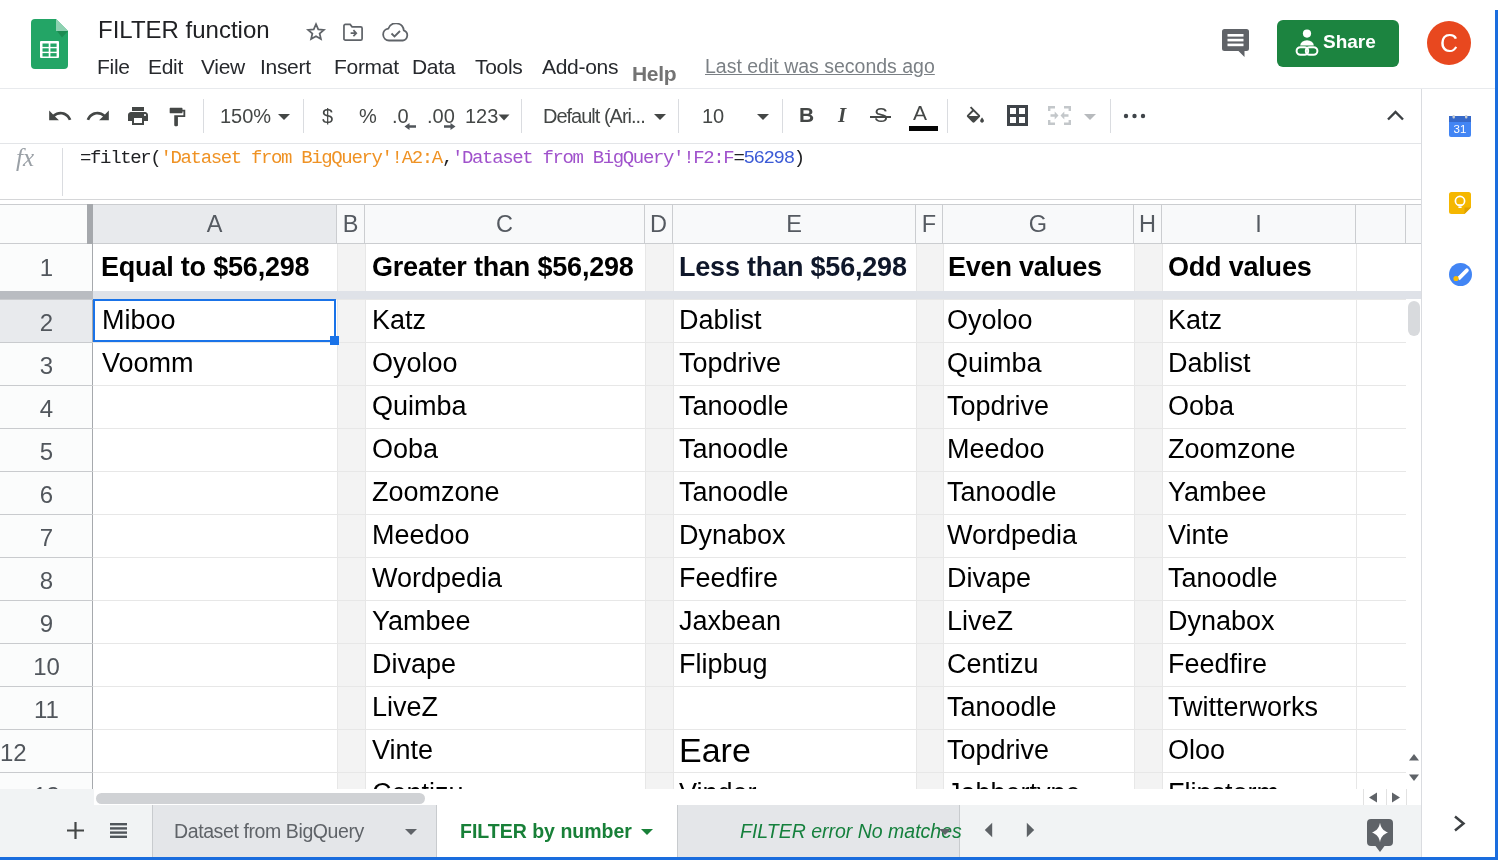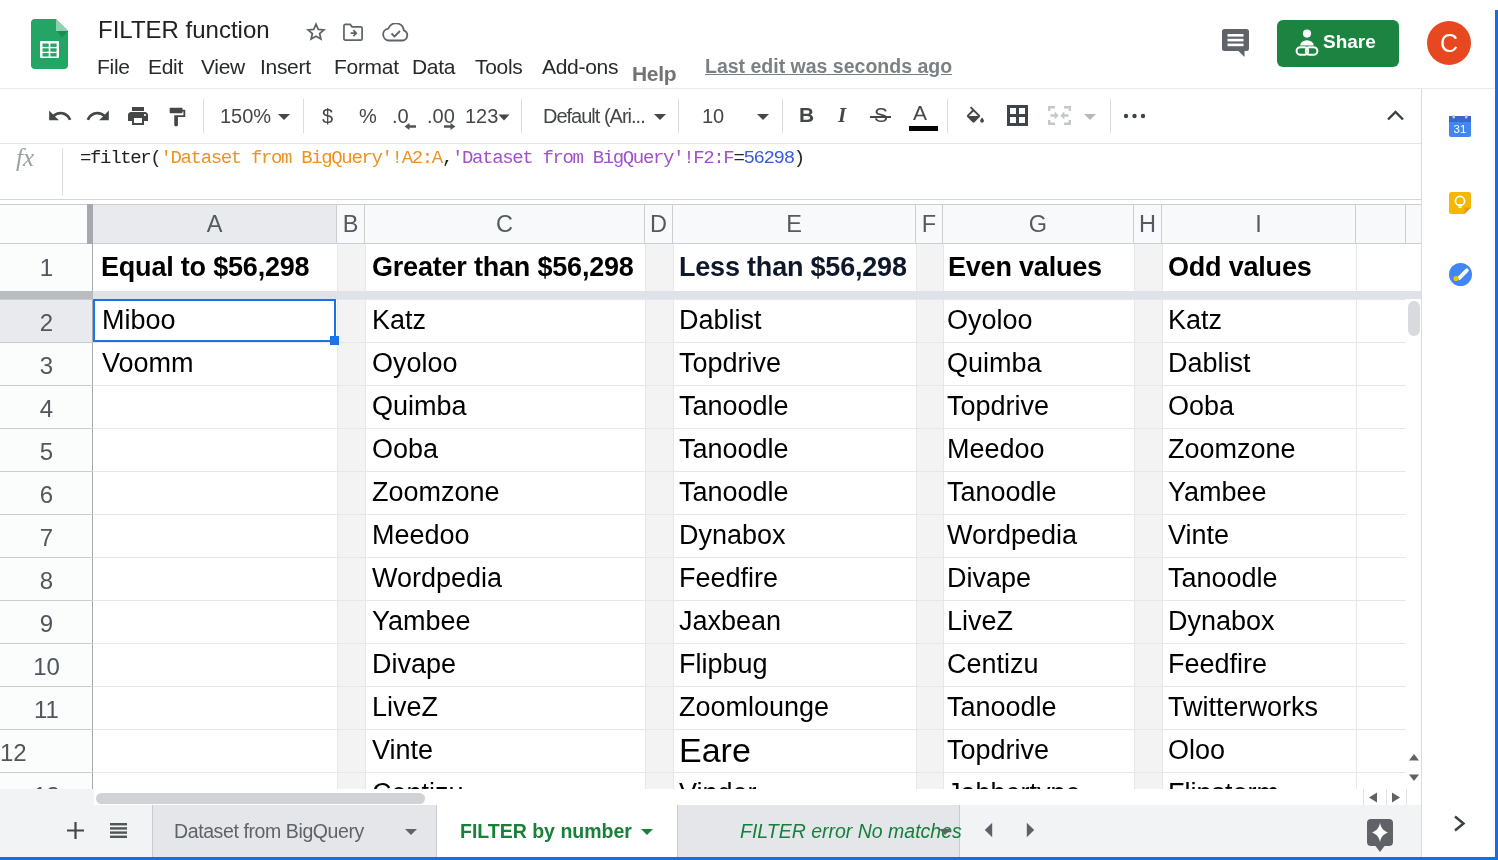--- a/index.html
+++ b/index.html
@@ -35,21 +35,21 @@
 </svg>
 <div class="abs" style="left:97px;top:55px;font-size:21px;letter-spacing:-0.3px;color:#27292d;">File</div>
 <div class="abs" style="left:148px;top:55px;font-size:21px;letter-spacing:-0.3px;color:#27292d;">Edit</div>
 <div class="abs" style="left:201px;top:55px;font-size:21px;letter-spacing:-0.3px;color:#27292d;">View</div>
 <div class="abs" style="left:260px;top:55px;font-size:21px;letter-spacing:-0.3px;color:#27292d;">Insert</div>
 <div class="abs" style="left:334px;top:55px;font-size:21px;letter-spacing:-0.3px;color:#27292d;">Format</div>
 <div class="abs" style="left:412px;top:55px;font-size:21px;letter-spacing:-0.3px;color:#27292d;">Data</div>
 <div class="abs" style="left:475px;top:55px;font-size:21px;letter-spacing:-0.3px;color:#27292d;">Tools</div>
 <div class="abs" style="left:542px;top:55px;font-size:21px;letter-spacing:-0.3px;color:#27292d;">Add-ons</div>
 <div class="abs" style="left:632px;top:62px;font-size:21px;letter-spacing:-0.3px;color:#737373;font-weight:bold;">Help</div>
-<div class="abs" style="left:705px;top:55px;font-size:19.5px;color:#7b8085;text-decoration:underline;font-weight:bold;">Last edit was seconds ago</div>
+<div class="abs" style="left:705px;top:55px;font-size:19.5px;color:#7b8085;text-decoration:underline;">Last edit was seconds ago</div>
 
 <svg class="abs" style="left:1222px;top:29px" width="27" height="28" viewBox="0 0 27 28">
  <path d="M2.5 0 h22 a2.5 2.5 0 0 1 2.5 2.5 v17 a2.5 2.5 0 0 1 -2.5 2.5 h-2 v6 l-6 -6 h-14 a2.5 2.5 0 0 1 -2.5 -2.5 v-17 a2.5 2.5 0 0 1 2.5 -2.5 z" fill="#606368"></path>
  <rect x="5.5" y="5" width="16" height="2.6" fill="#fff"></rect>
  <rect x="5.5" y="9.8" width="16" height="2.6" fill="#fff"></rect>
  <rect x="5.5" y="14.6" width="16" height="2.6" fill="#fff"></rect>
 </svg>
 <div class="abs" style="left:1277px;top:20px;width:122px;height:47px;background:#1c8440;border-radius:6px;"></div>
 <svg class="abs" style="left:1295px;top:29px" width="24" height="29" viewBox="0 0 24 29">
  <circle cx="12" cy="4.6" r="4.1" fill="#fff"></circle>
@@ -239,21 +239,20 @@
 <div class="abs" style="left:372px;top:568px;height:43px;line-height:43px;font-size:27px;color:#000;white-space:pre;">Centizu</div>
 <div class="abs" style="left:679px;top:95px;height:43px;line-height:43px;font-size:27px;color:#000;white-space:pre;">Dablist</div>
 <div class="abs" style="left:679px;top:138px;height:43px;line-height:43px;font-size:27px;color:#000;white-space:pre;">Topdrive</div>
 <div class="abs" style="left:679px;top:181px;height:43px;line-height:43px;font-size:27px;color:#000;white-space:pre;">Tanoodle</div>
 <div class="abs" style="left:679px;top:224px;height:43px;line-height:43px;font-size:27px;color:#000;white-space:pre;">Tanoodle</div>
 <div class="abs" style="left:679px;top:267px;height:43px;line-height:43px;font-size:27px;color:#000;white-space:pre;">Tanoodle</div>
 <div class="abs" style="left:679px;top:310px;height:43px;line-height:43px;font-size:27px;color:#000;white-space:pre;">Dynabox</div>
 <div class="abs" style="left:679px;top:353px;height:43px;line-height:43px;font-size:27px;color:#000;white-space:pre;">Feedfire</div>
 <div class="abs" style="left:679px;top:396px;height:43px;line-height:43px;font-size:27px;color:#000;white-space:pre;">Jaxbean</div>
 <div class="abs" style="left:679px;top:439px;height:43px;line-height:43px;font-size:27px;color:#000;white-space:pre;">Flipbug</div>
-<div class="abs" style="left:679px;top:482px;height:43px;line-height:43px;font-size:27px;color:#000;white-space:pre;">Zoomlounge</div>
 <div class="abs" style="left:679px;top:525px;height:43px;line-height:43px;font-size:34px;color:#000;white-space:pre;">Eare</div>
 <div class="abs" style="left:679px;top:568px;height:43px;line-height:43px;font-size:27px;color:#000;white-space:pre;">Vinder</div>
 <div class="abs" style="left:947px;top:95px;height:43px;line-height:43px;font-size:27px;color:#000;white-space:pre;">Oyoloo</div>
 <div class="abs" style="left:947px;top:138px;height:43px;line-height:43px;font-size:27px;color:#000;white-space:pre;">Quimba</div>
 <div class="abs" style="left:947px;top:181px;height:43px;line-height:43px;font-size:27px;color:#000;white-space:pre;">Topdrive</div>
 <div class="abs" style="left:947px;top:224px;height:43px;line-height:43px;font-size:27px;color:#000;white-space:pre;">Meedoo</div>
 <div class="abs" style="left:947px;top:267px;height:43px;line-height:43px;font-size:27px;color:#000;white-space:pre;">Tanoodle</div>
 <div class="abs" style="left:947px;top:310px;height:43px;line-height:43px;font-size:27px;color:#000;white-space:pre;">Wordpedia</div>
 <div class="abs" style="left:947px;top:353px;height:43px;line-height:43px;font-size:27px;color:#000;white-space:pre;">Divape</div>
 <div class="abs" style="left:947px;top:396px;height:43px;line-height:43px;font-size:27px;color:#000;white-space:pre;">LiveZ</div>

